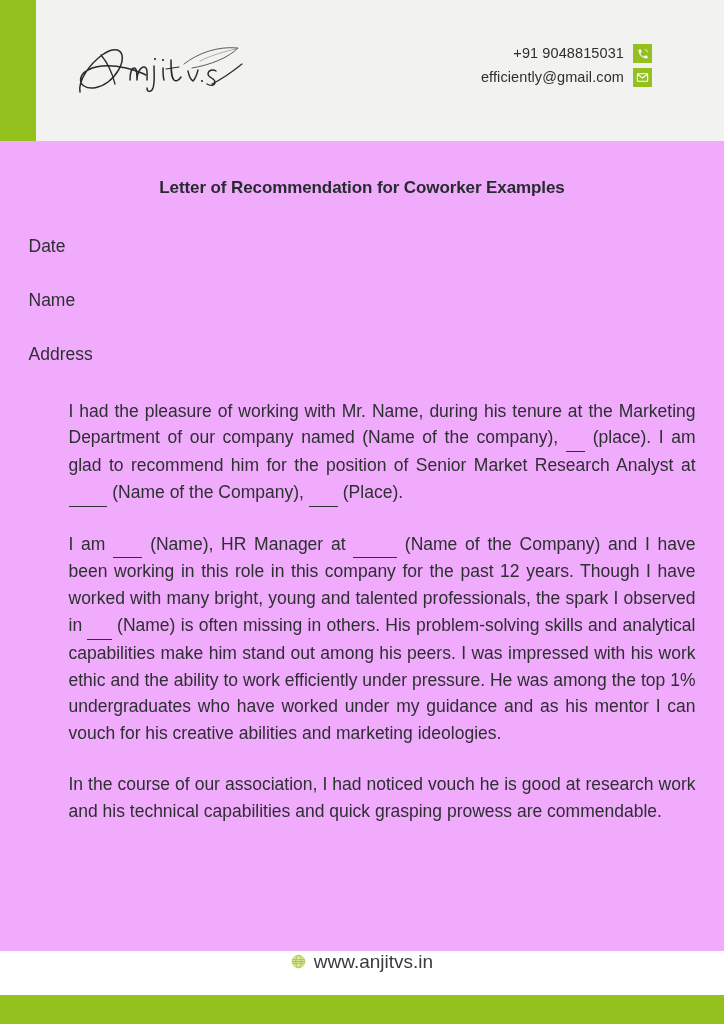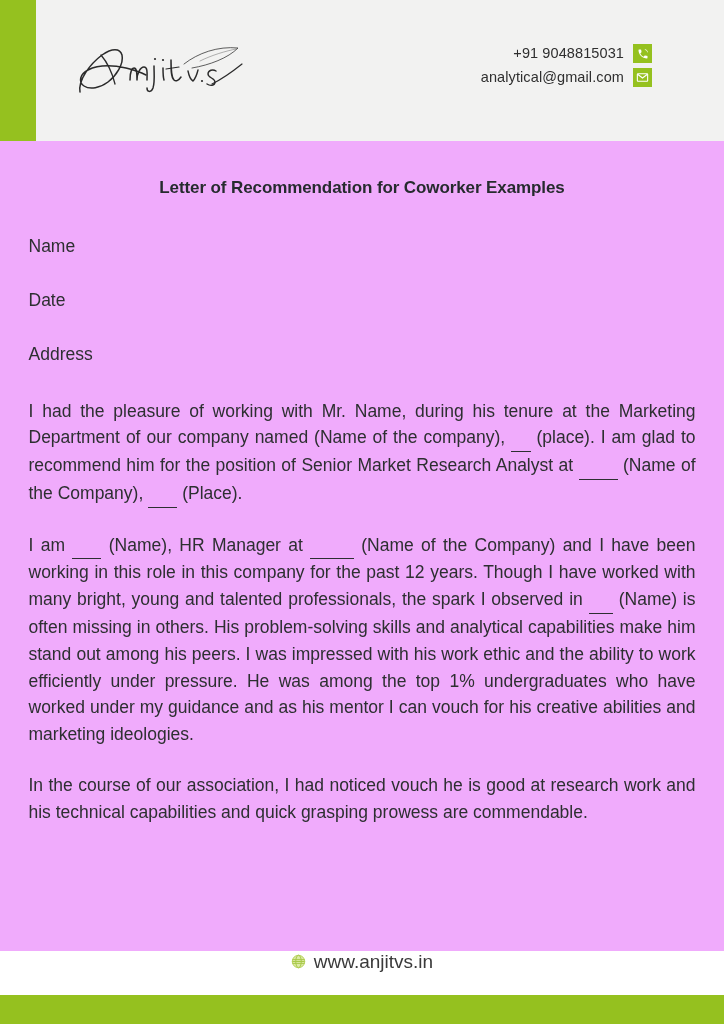--- a/index.html
+++ b/index.html
@@ -109,20 +109,21 @@
     line-height: 1.25;
   }
   .line-item:first-of-type { margin-top: 38px; }
 
   .para {
     font-size: 17.5px;
     color: #2d2f31;
     text-align: justify;
     line-height: 1.53;
     margin-top: 24px;
+    margin-left: 40px;
   }
   .para.first { margin-top: 32px; }
 
   .blank {
     letter-spacing: 0;
     text-decoration: none;
     border-bottom: 1.4px solid #2d2f31;
     display: inline-block;
     vertical-align: baseline;
   }
@@ -196,38 +197,38 @@
       <div class="contact-row">
         <span class="contact-text">+91 9048815031</span>
         <span class="contact-icon">
           <svg width="12" height="12" viewBox="0 0 24 24" fill="#ffffff" xmlns="http://www.w3.org/2000/svg">
             <path d="M6.6 10.8c1.4 2.8 3.8 5.2 6.6 6.6l2.2-2.2c.3-.3.7-.4 1-.2 1.2.4 2.4.6 3.6.6.6 0 1 .4 1 1V20c0 .6-.4 1-1 1C10.6 21 3 13.4 3 4c0-.6.4-1 1-1h3.5c.6 0 1 .4 1 1 0 1.3.2 2.5.6 3.6.1.4 0 .8-.2 1l-2.3 2.2z"></path>
             <path d="M15.5 3.2c0-.4.3-.7.7-.6 2.9.4 5.1 2.7 5.5 5.6.1.4-.2.7-.6.7-.3 0-.6-.2-.6-.5-.3-2.3-2.1-4.1-4.4-4.5-.3 0-.6-.3-.6-.7z" opacity=".9"></path>
           </svg>
         </span>
       </div>
       <div class="contact-row">
-        <span class="contact-text">analytical@gmail.com</span>
+        <span class="contact-text">efficiently@gmail.com</span>
         <span class="contact-icon">
           <svg width="13" height="13" viewBox="0 0 24 24" fill="none" stroke="#ffffff" stroke-width="2" xmlns="http://www.w3.org/2000/svg">
             <rect x="2.5" y="5" width="19" height="14" rx="1"></rect>
             <path d="M3 6l9 7 9-7"></path>
           </svg>
         </span>
       </div>
     </div>
   </div>
 
   <div class="doc">
 
     <div class="doc-title">Letter of Recommendation for Coworker Examples</div>
 
     <div class="body-area">
+      <div class="line-item">Date</div>
       <div class="line-item">Name</div>
-      <div class="line-item">Date</div>
       <div class="line-item">Address</div>
 
       <p class="para first">I had the pleasure of working with Mr. Name, during his tenure at the Marketing Department of our company named (Name of the company), <span class="blank">&nbsp;&nbsp;&nbsp;&nbsp;</span> (place). I am glad to recommend him for the position of Senior Market Research Analyst at <span class="blank">&nbsp;&nbsp;&nbsp;&nbsp;&nbsp;&nbsp;&nbsp;&nbsp;</span> (Name of the Company), <span class="blank">&nbsp;&nbsp;&nbsp;&nbsp;&nbsp;&nbsp;</span> (Place).</p>
       <p class="para">I am <span class="blank">&nbsp;&nbsp;&nbsp;&nbsp;&nbsp;&nbsp;</span> (Name), HR Manager at <span class="blank">&nbsp;&nbsp;&nbsp;&nbsp;&nbsp;&nbsp;&nbsp;&nbsp;&nbsp;</span> (Name of the Company) and I have been working in this role in this company for the past 12 years.  Though I have worked with many bright, young and talented professionals, the spark I observed in <span class="blank">&nbsp;&nbsp;&nbsp;&nbsp;&nbsp;</span> (Name) is often missing in others. His problem-solving skills and analytical capabilities make him stand out among his peers. I was impressed with his work ethic and the ability to work efficiently under pressure. He was among the top 1% undergraduates who have worked under my guidance and as his mentor I can vouch for his creative abilities and marketing ideologies.</p>
       <p class="para">In the course of our association, I had noticed vouch he is good at research work and his technical capabilities and quick grasping prowess are commendable.</p>
     </div>
   </div>
 
   <div class="footer-web">
     <span class="globe-icon">

